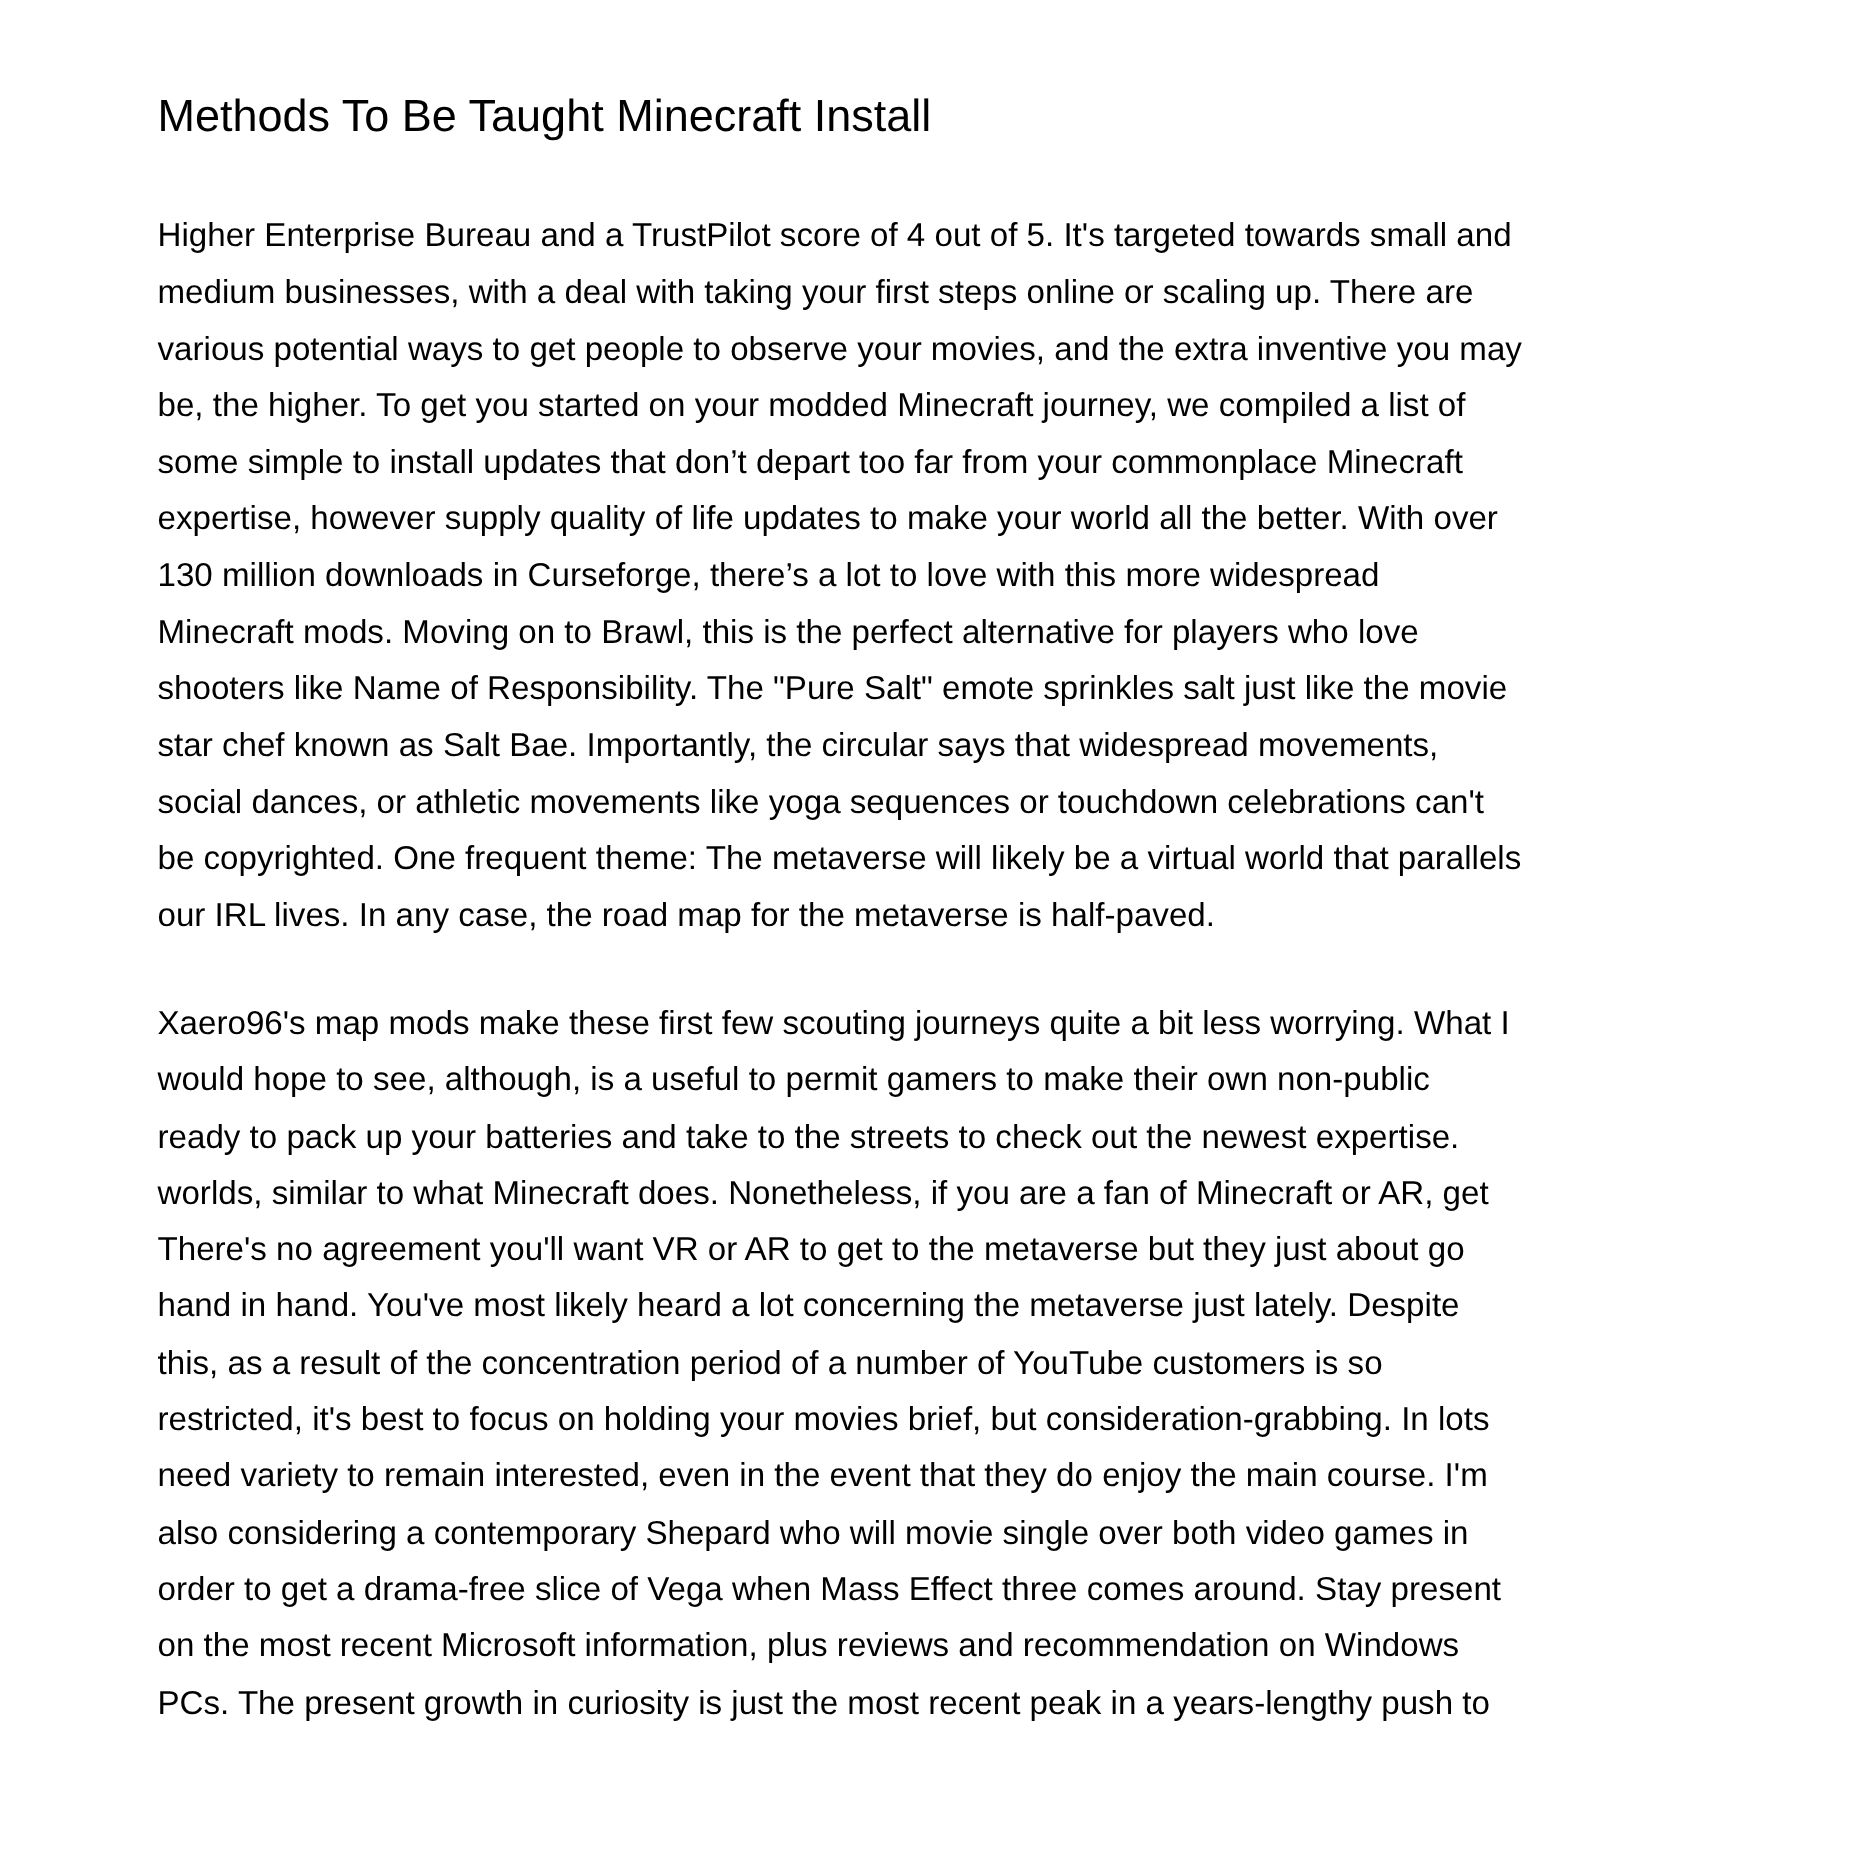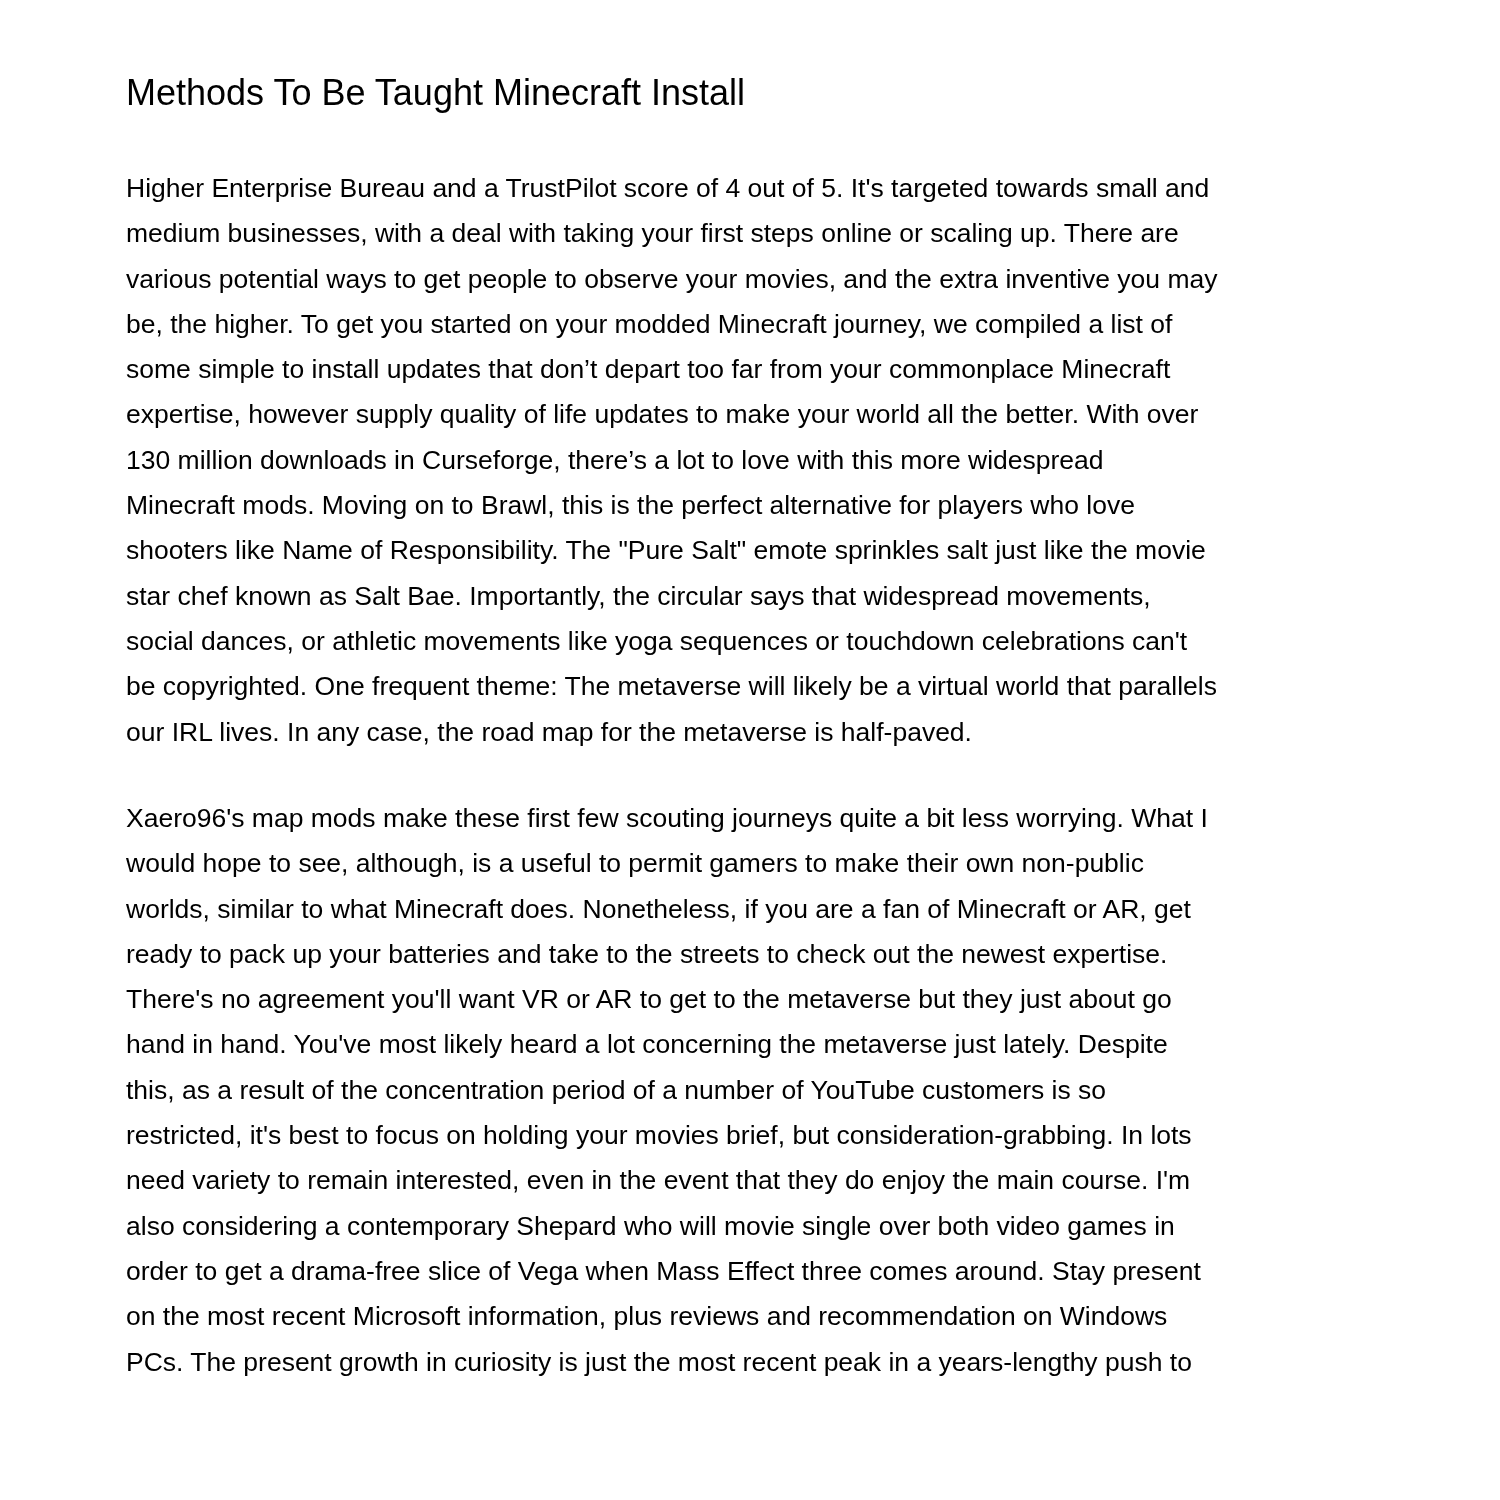--- a/index.html
+++ b/index.html
@@ -65,22 +65,22 @@
     <span class="line">shooters like Name of Responsibility. The "Pure Salt" emote sprinkles salt just like the movie</span>
     <span class="line">star chef known as Salt Bae. Importantly, the circular says that widespread movements,</span>
     <span class="line">social dances, or athletic movements like yoga sequences or touchdown celebrations can't</span>
     <span class="line">be copyrighted. One frequent theme: The metaverse will likely be a virtual world that parallels</span>
     <span class="line">our IRL lives. In any case, the road map for the metaverse is half-paved.</span>
   </p>
 
   <p class="para p2">
     <span class="line">Xaero96's map mods make these first few scouting journeys quite a bit less worrying. What I</span>
     <span class="line">would hope to see, although, is a useful to permit gamers to make their own non-public</span>
+    <span class="line">ready to pack up your batteries and take to the streets to check out the newest expertise.</span>
     <span class="line">worlds, similar to what Minecraft does. Nonetheless, if you are a fan of Minecraft or AR, get</span>
-    <span class="line">ready to pack up your batteries and take to the streets to check out the newest expertise.</span>
     <span class="line">There's no agreement you'll want VR or AR to get to the metaverse but they just about go</span>
     <span class="line">hand in hand. You've most likely heard a lot concerning the metaverse just lately. Despite</span>
     <span class="line">this, as a result of the concentration period of a number of YouTube customers is so</span>
     <span class="line">restricted, it's best to focus on holding your movies brief, but consideration-grabbing. In lots</span>
     <span class="line">need variety to remain interested, even in the event that they do enjoy the main course. I'm</span>
     <span class="line">also considering a contemporary Shepard who will movie single over both video games in</span>
     <span class="line">order to get a drama-free slice of Vega when Mass Effect three comes around. Stay present</span>
     <span class="line">on the most recent Microsoft information, plus reviews and recommendation on Windows</span>
     <span class="line">PCs. The present growth in curiosity is just the most recent peak in a years-lengthy push to</span>
   </p>

